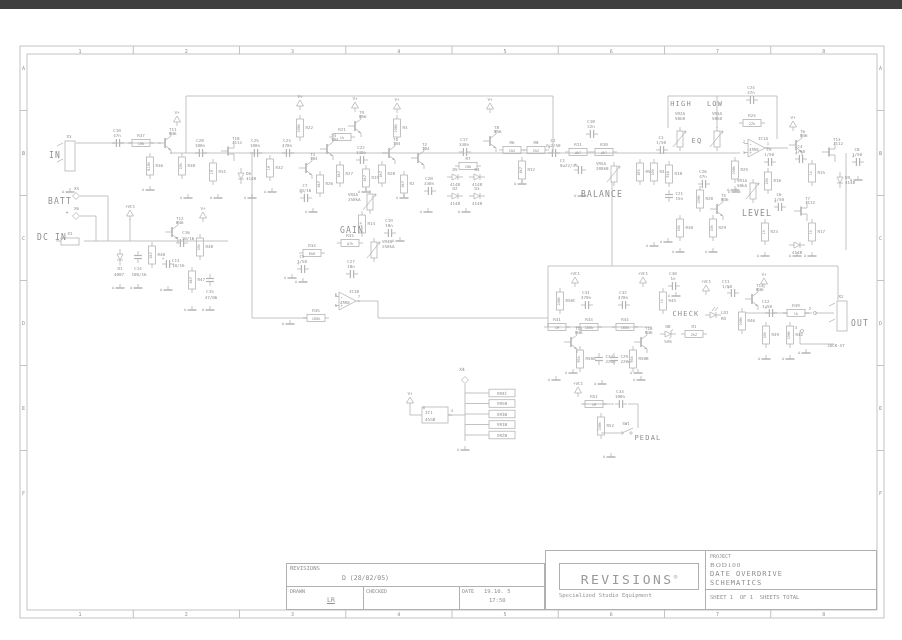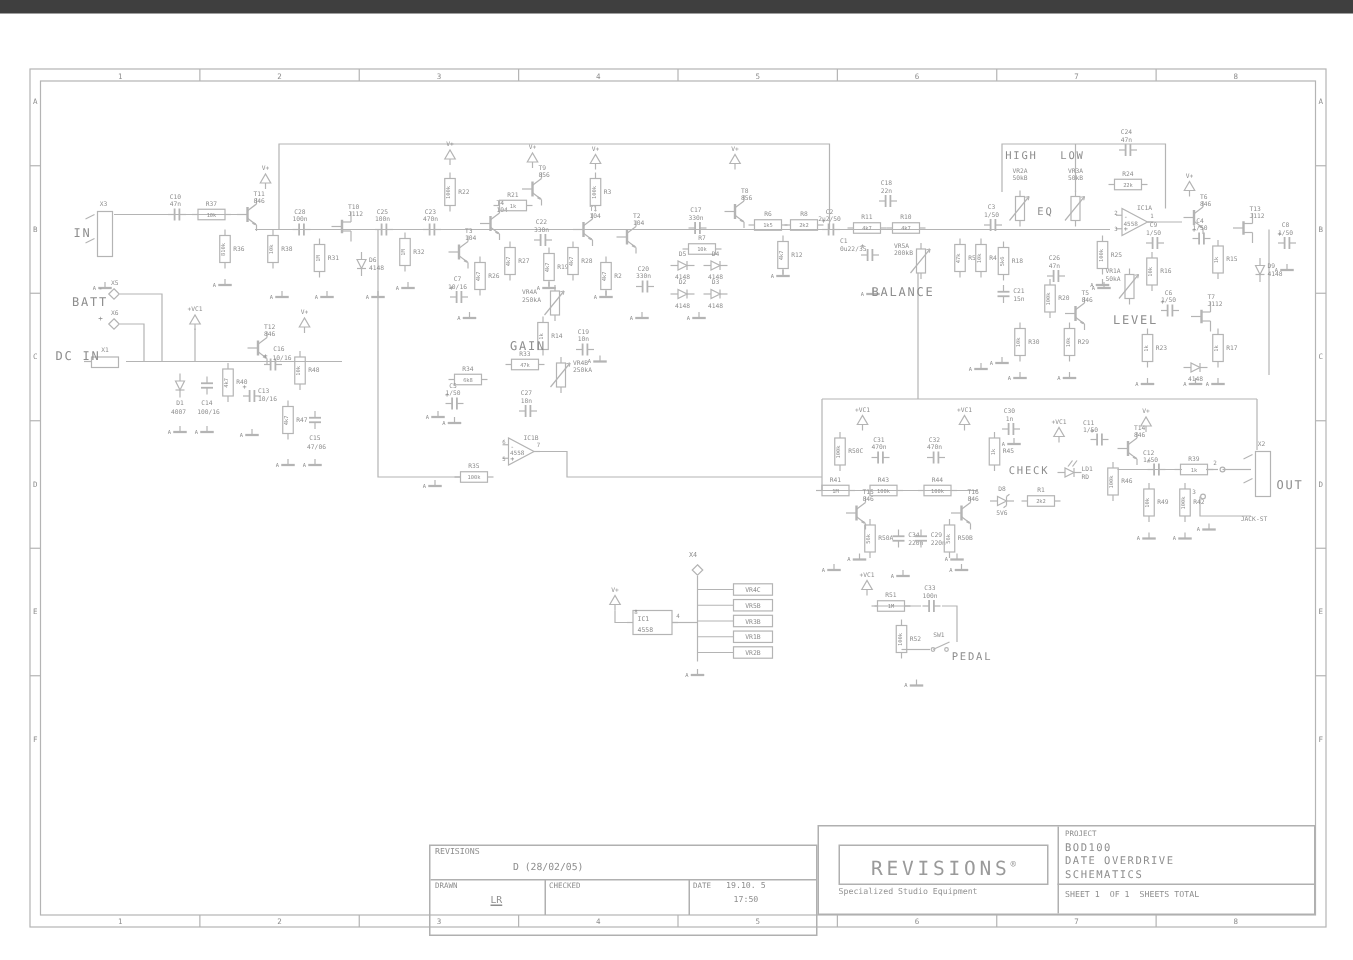--- a/index.html
+++ b/index.html
@@ -1,21 +1,21 @@
 <!DOCTYPE html>
 <html><head>
 <meta charset="utf-8">
 <style>
   html,body{margin:0;padding:0;background:#ffffff;}
   .stage{position:relative;width:902px;height:640px;background:#ffffff;overflow:hidden;
          font-family:"DejaVu Sans Mono",monospace;color:#8e8e8e;}
   .topbar{position:absolute;left:0;top:0;width:902px;height:9px;background:#3f3f3f;}
   svg{position:absolute;left:0;top:0;}
   .blk{position:absolute;border:1px solid #b0b0b0;background:transparent;box-sizing:border-box;}
-  .rev-block{left:286px;top:563px;width:259px;height:61px;}
+  .rev-block{left:286px;top:563px;width:259px;height:47px;}
   .title-block{left:545px;top:550px;width:332px;height:60px;}
   .abs{position:absolute;white-space:pre;}
   .hline{position:absolute;height:0;border-top:1px solid #b0b0b0;}
   .vline{position:absolute;width:0;border-left:1px solid #b0b0b0;}
   .f55{font-size:5.5px;} .f5{font-size:5px;} .f65{font-size:6.5px;} .f7{font-size:7px;letter-spacing:1px;}
   .logo-box{position:absolute;left:13px;top:12px;width:138px;height:25px;border:1px solid #b0b0b0;
             text-align:center;line-height:25px;font-size:13px;letter-spacing:2.5px;color:#9a9a9a;}
   .reg{font-size:6px;vertical-align:super;letter-spacing:0;}
   .tagline{position:absolute;left:13px;top:41px;font-size:5.5px;color:#949494;}
 </style>
@@ -1411,19 +1411,19 @@
     <span class="abs f5" style="left:175px;top:24px;">DATE</span>
     <span class="abs f55" style="left:197px;top:24px;">19.10. 5</span>
     <span class="abs f55" style="left:202px;top:33px;">17:50</span>
   </div>
 
   <div class="blk title-block">
     <div class="logo-box"><span>REVISIONS</span><span class="reg">®</span></div>
     <div class="tagline">Specialized Studio Equipment</div>
     <div class="vline" style="left:159px;top:0;height:58px;"></div>
     <span class="abs f5" style="left:164px;top:2px;">PROJECT</span>
-    <span class="abs f7" style="left:164px;top:10px;">BOD100</span>
+    <span class="abs f7" style="left:164px;top:10px;font-family:Liberation Serif, serif;">BOD100</span>
     <span class="abs f7" style="left:164px;top:19px;">DATE OVERDRIVE</span>
     <span class="abs f7" style="left:164px;top:28px;">SCHEMATICS</span>
     <div class="hline" style="left:159px;top:38px;width:171px;"></div>
     <span class="abs f55" style="left:164px;top:43px;">SHEET 1  OF 1  SHEETS TOTAL</span>
   </div>
 </div>
 
 </body></html>

